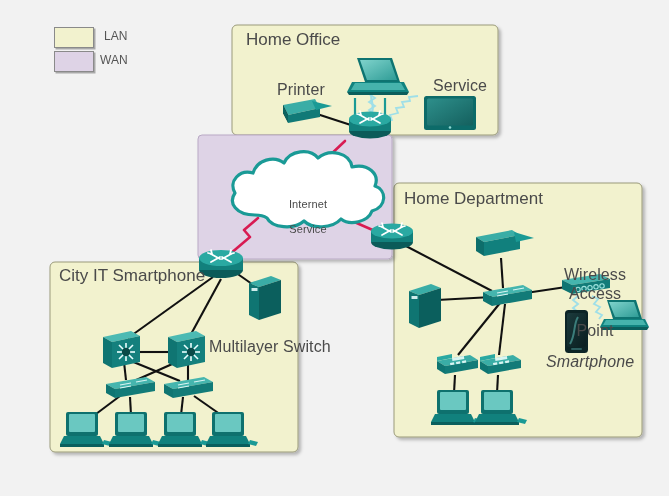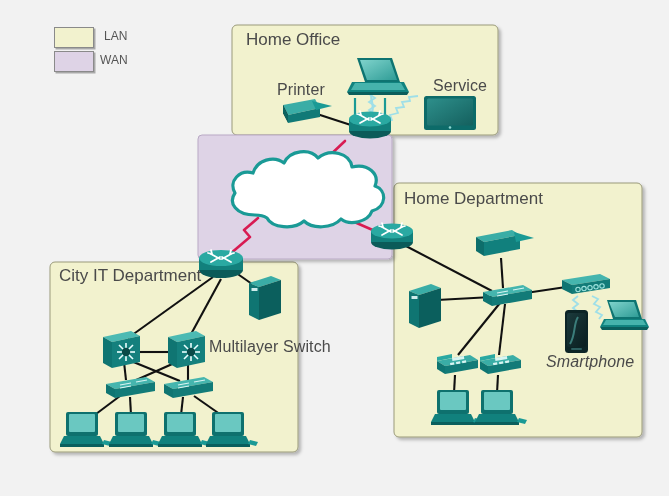--- a/index.html
+++ b/index.html
@@ -417,25 +417,33 @@
     <div class="legend-label" style="left:104px; top:29px;">LAN</div>
 
     <div class="legend-swatch" style="left:54px; top:51px; background:#ded3e6;"></div>
     <div class="legend-label" style="left:100px; top:53px;">WAN</div>
   </div>
 
   <div class="zone-title" style="left:246px; top:30px;">Home Office</div>
 
   <div class="zone-title" style="left:404px; top:189px;">Home Department</div>
 
-  <div class="zone-title" style="left:59px; top:266px;">City IT Department</div>
-
+  <div class="zone-title" style="left:59px; top:266px;">City IT Smartphone</div>
+
+  <div class="label centered" style="left:263px; top:185px; width:90px; font-size:11px;">
+    <div>Internet</div>
+    <div>Service</div>
+  </div>
 
   <div class="label" style="left:277px; top:81px;">Printer</div>
 
   <div class="label" style="left:433px; top:77px;">Service</div>
 
+  <div class="label centered" style="left:540px; top:248px; width:110px;">
+    <div>Wireless Access</div>
+    <div>Point</div>
+  </div>
 
   <div class="label" style="left:546px; top:353px;font-style:italic;">Smartphone</div>
 
   <div class="label" style="left:209px; top:338px;text-align:right;">Multilayer Switch</div>
 
 </div>
 
 </body></html>

